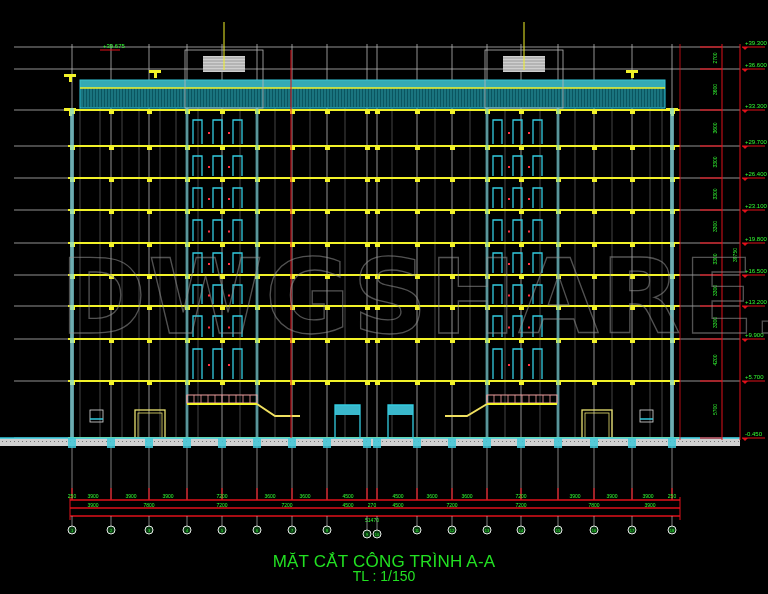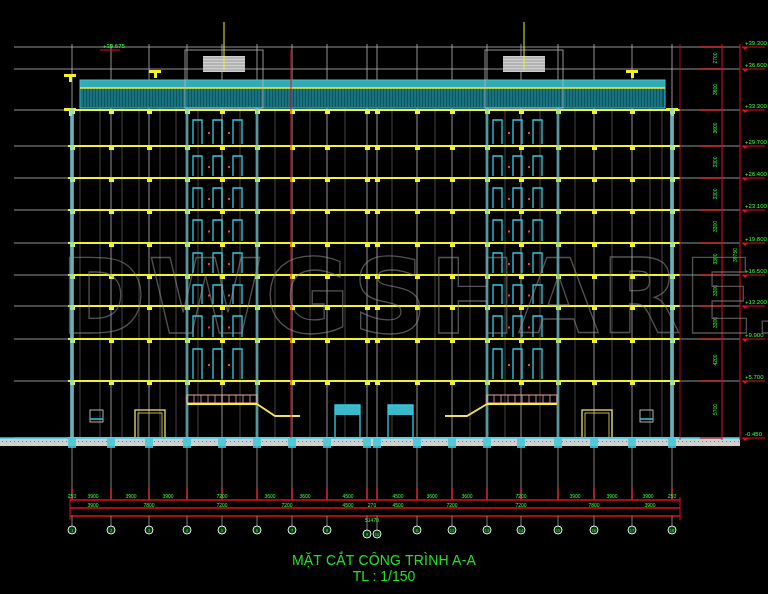--- a/index.html
+++ b/index.html
@@ -2,21 +2,21 @@
 <html><head>
   <meta charset="utf-8">
   <style>
     html, body { margin: 0; padding: 0; background: #000; }
     body { width: 768px; height: 594px; overflow: hidden; font-family: "Liberation Sans", sans-serif; }
     #canvas { position: absolute; left: 0; top: 0; width: 768px; height: 594px; }
     svg text { font-family: "Liberation Sans", sans-serif; }
     .dimtxt { fill: #33ff33; font-size: 5px; }
     .elevtxt { fill: #33ff33; font-size: 6px; }
     .title { position: absolute; left: 0; width: 768px; text-align: center; color: #22e022; font-family: "Liberation Sans", sans-serif; }
-    #title-main { top: 552px; font-size: 14px; letter-spacing: 0.2px; }
+    #title-main { top: 552px; font-size: 17px; letter-spacing: 0.2px; }
     #title-scale { top: 568px; font-size: 14px; }
     .watermark { position: absolute; left: 60px; top: 236px; font-family: "DejaVu Sans", sans-serif; font-size: 104px; font-weight: bold;
                  color: transparent; -webkit-text-stroke: 1.3px rgba(150,150,150,0.55); letter-spacing: 2px; white-space: nowrap; pointer-events: none; }
     .watermark .dom { font-size: 62px; }
   </style>
 </head>
 <body>
 
 <div id="canvas">
   <svg id="svg" width="768" height="594" viewBox="0 0 768 594" xmlns="http://www.w3.org/2000/svg">

